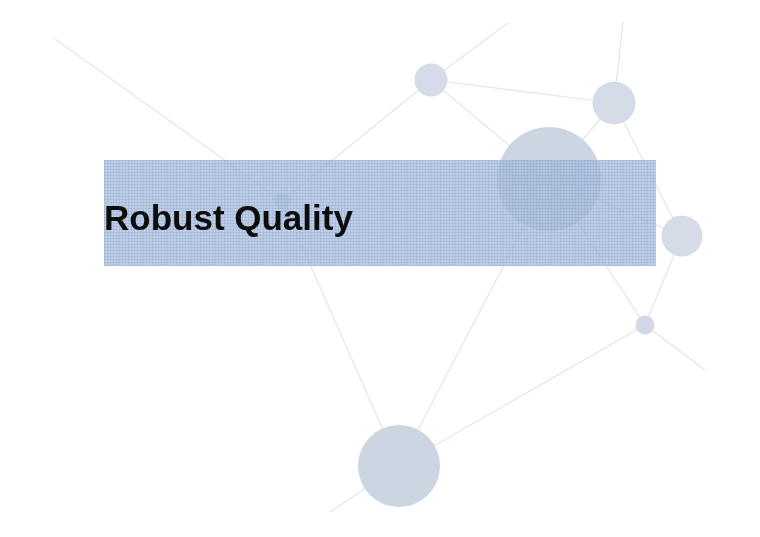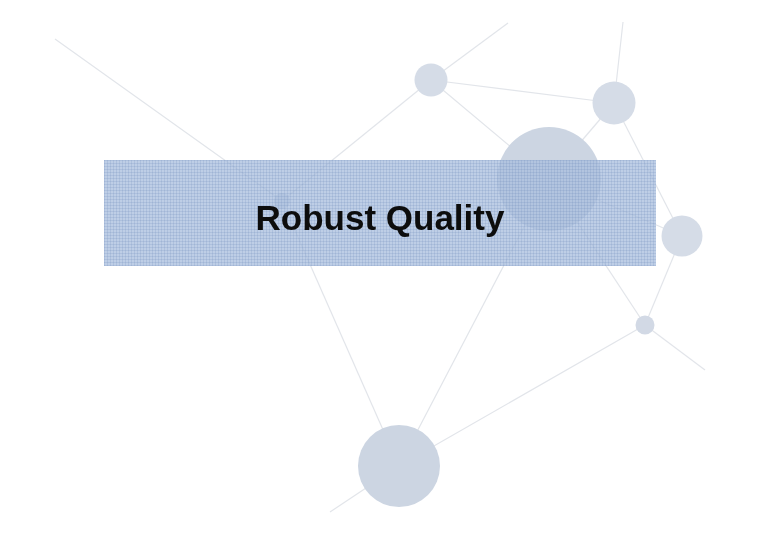--- a/index.html
+++ b/index.html
@@ -19,21 +19,20 @@
     position: absolute;
     left: 0;
     top: 0;
     width: 760px;
     height: 537px;
   }
   .banner {
     position: absolute;
     display: flex;
     align-items: center;
-    justify-content: center;
     box-sizing: border-box;
     padding-top: 11px;
   }
   .slide-title {
     font-weight: bold;
     font-size: 35px;
     line-height: 1.1;
     white-space: nowrap;
   }
 </style>

